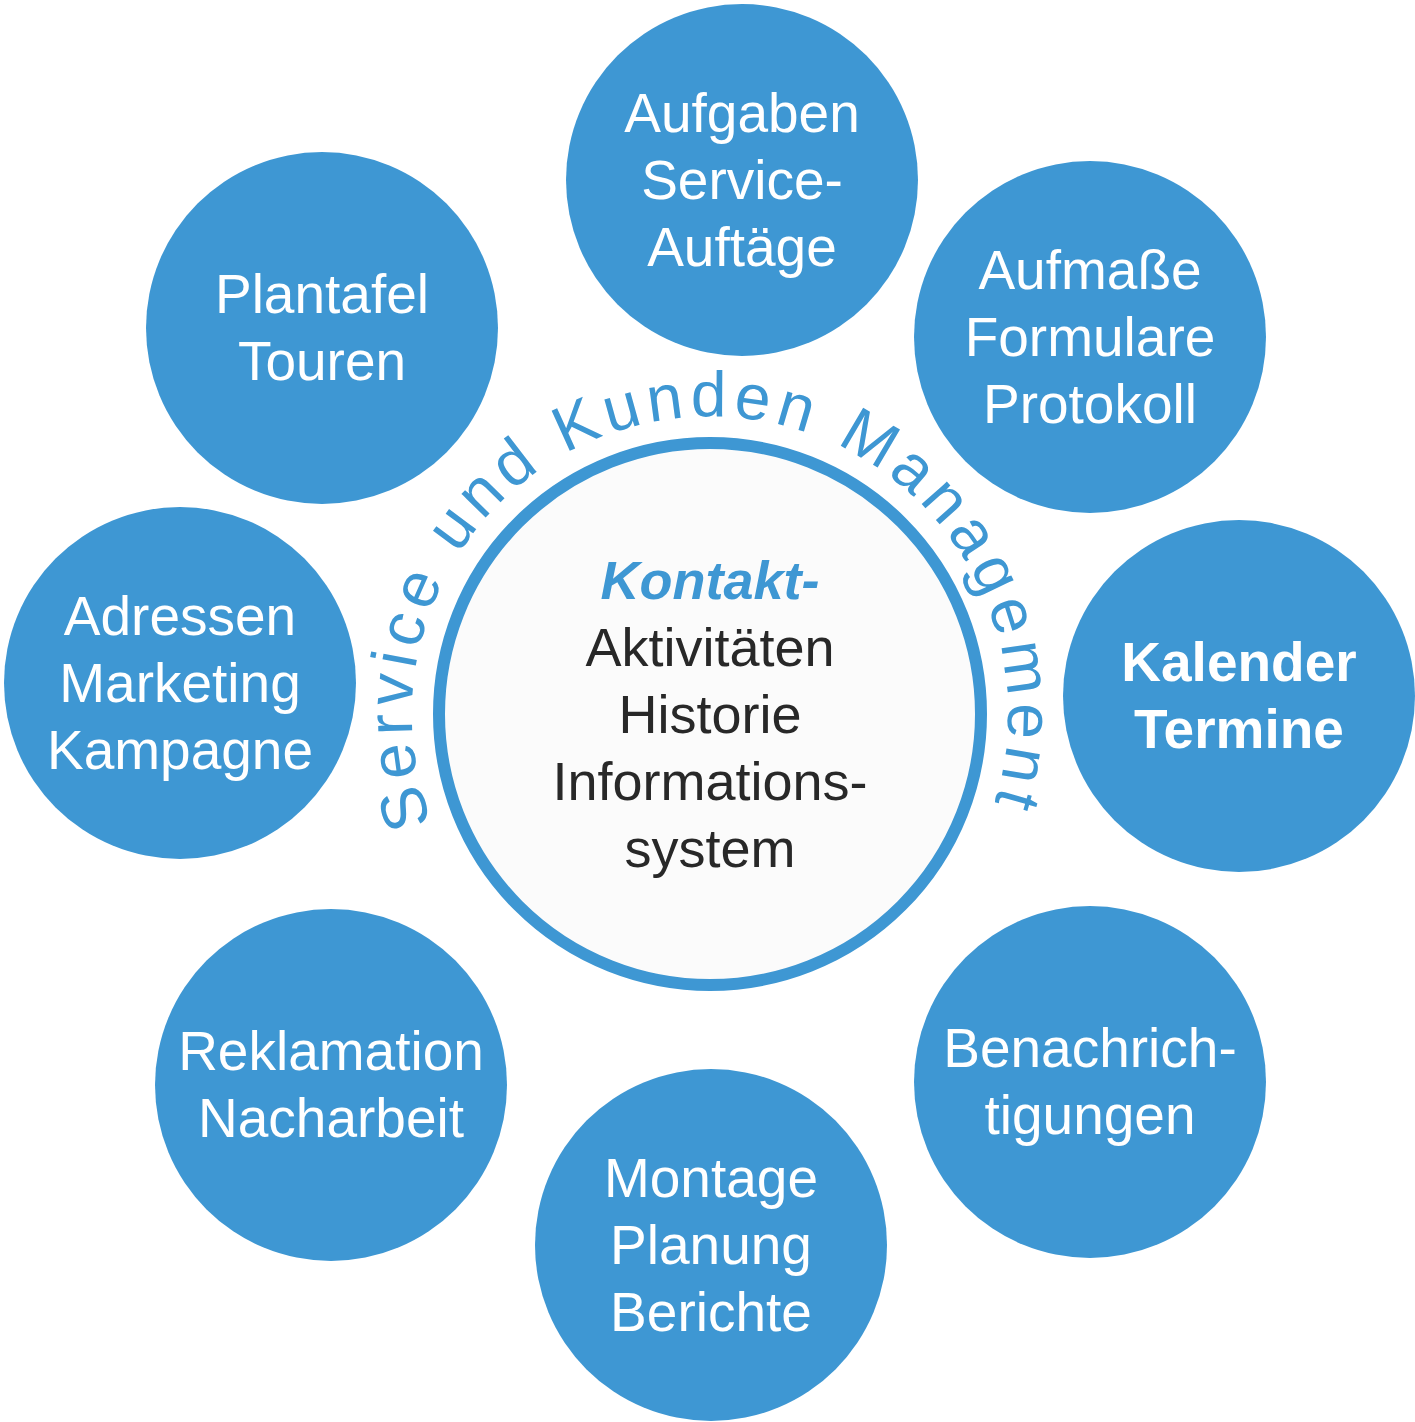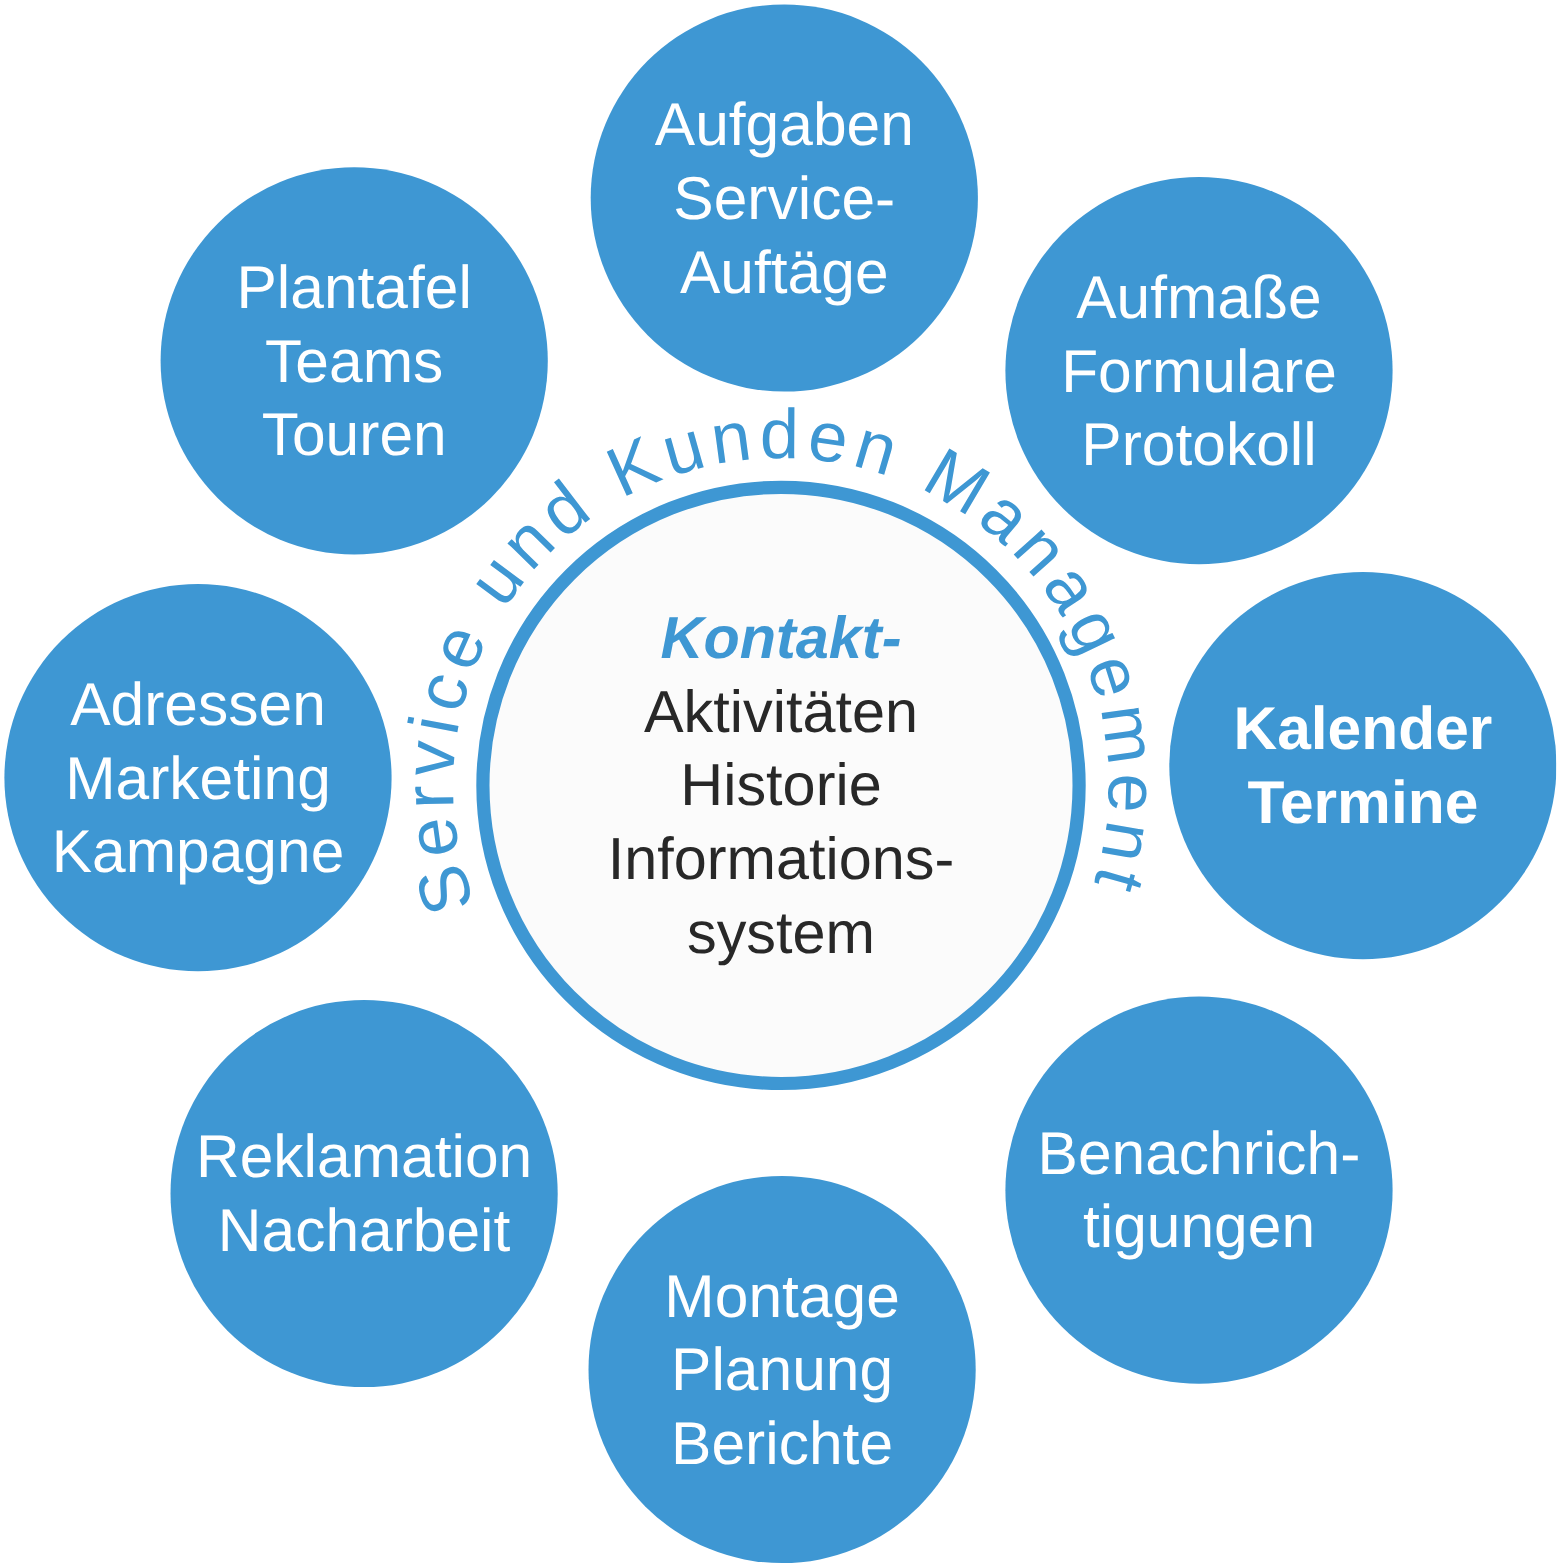--- a/index.html
+++ b/index.html
@@ -25,27 +25,27 @@
     display: flex;
     flex-direction: column;
     justify-content: center;
     align-items: center;
     text-align: center;
     color: #ffffff;
     font-size: 55px;
     line-height: 67px;
     font-weight: 400;
   }
-  .pos-top          { left: 537px; top: 4px; text-align: right;    }
+  .pos-top          { left: 566px; top: 4px; text-align: right;    }
   .pos-top-right    { left: 914px; top: 161px; justify-content: center;  }
   .pos-right        { left: 1063px; top: 520px; font-weight: bold; }
   .pos-bottom-right { left: 914px; top: 906px;  }
   .pos-bottom       { left: 535px; top: 1069px; }
   .pos-bottom-left  { left: 155px; top: 909px;  }
-  .pos-left         { left: 4px;   top: 531px; text-align: right;  }
+  .pos-left         { left: 4px;   top: 507px; text-align: right;  }
   .pos-top-left     { left: 146px; top: 152px;  }
 
   
   .center-circle {
     position: absolute;
     left: 433px;
     top: 437px;
     width: 530px;
     height: 530px;
     border: 12px solid var(--blue, #3E97D3);
@@ -143,17 +143,16 @@
   </div>
 
   <div class="sat pos-left">
     <div>Adressen</div>
     <div>Marketing</div>
     <div>Kampagne</div>
   </div>
 
   <div class="sat pos-top-left">
     <div>Plantafel</div>
-    <div>Teams</div>
     <div>Touren</div>
   </div>
 
 </div>
 
 </body></html>

